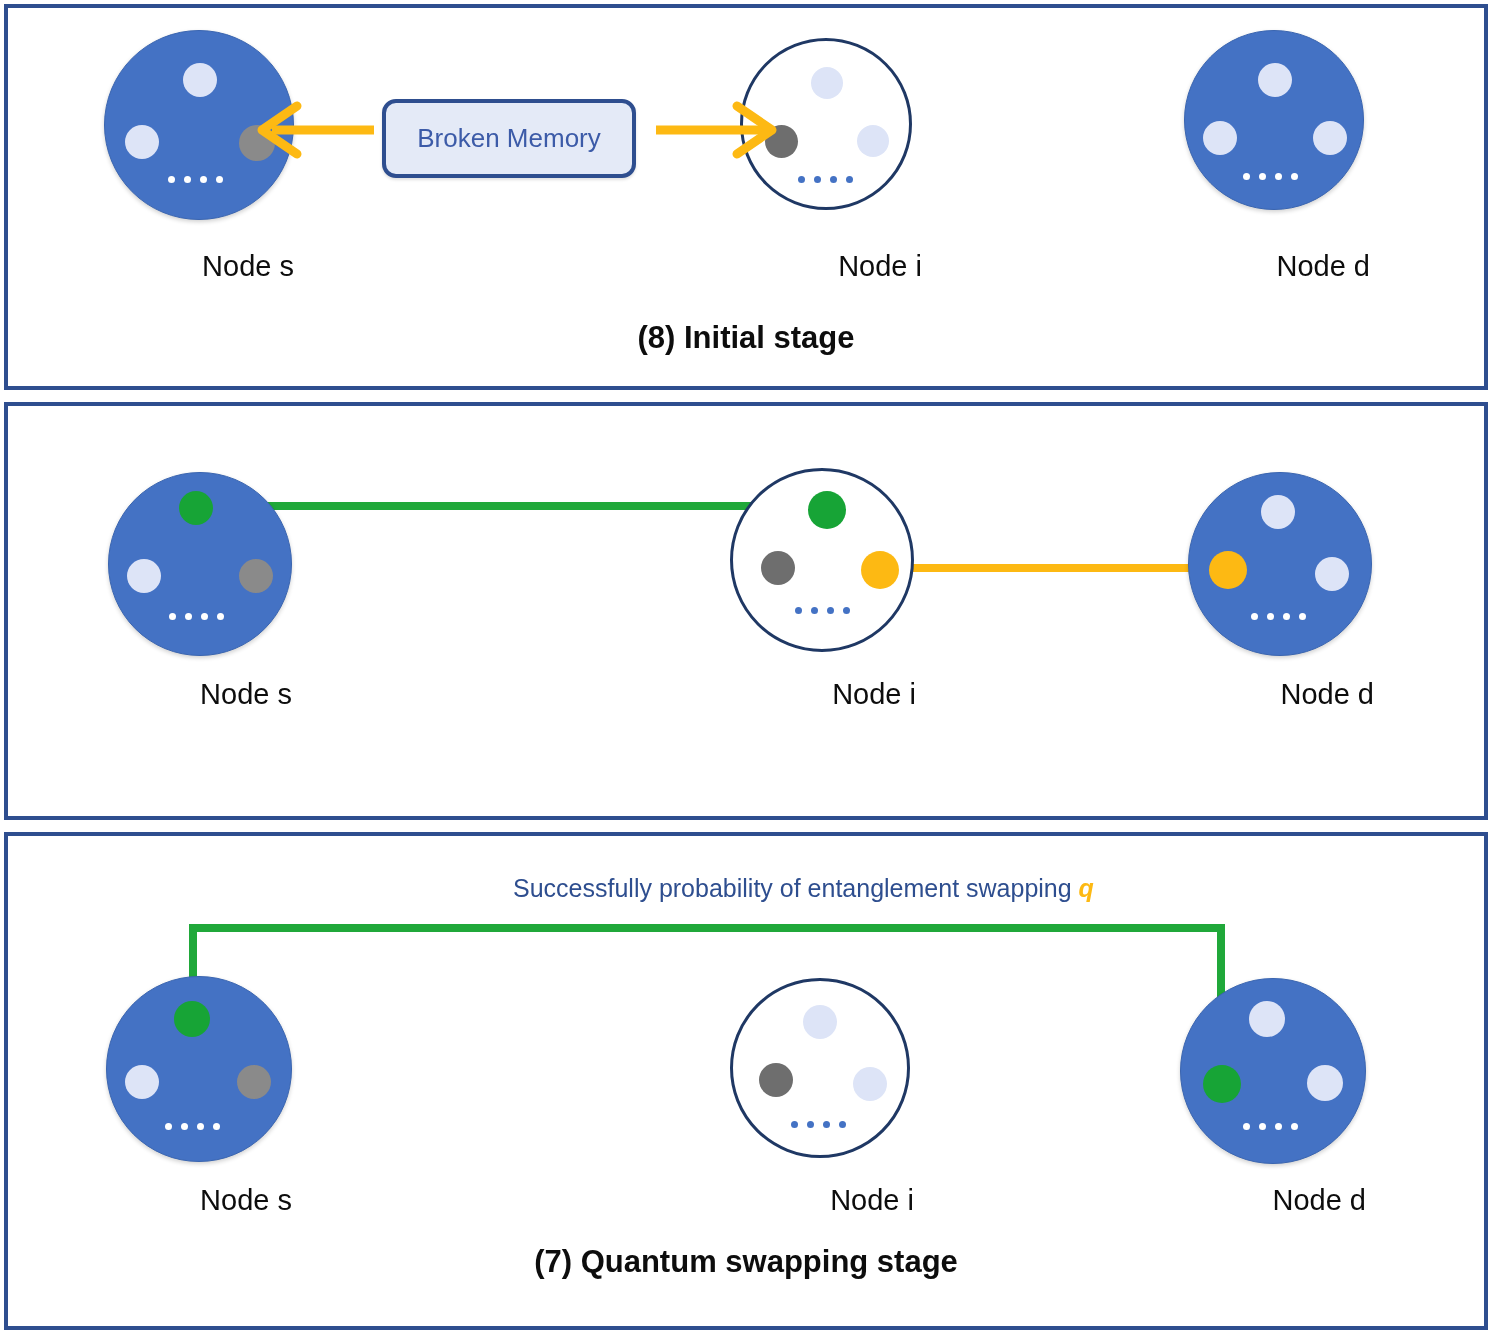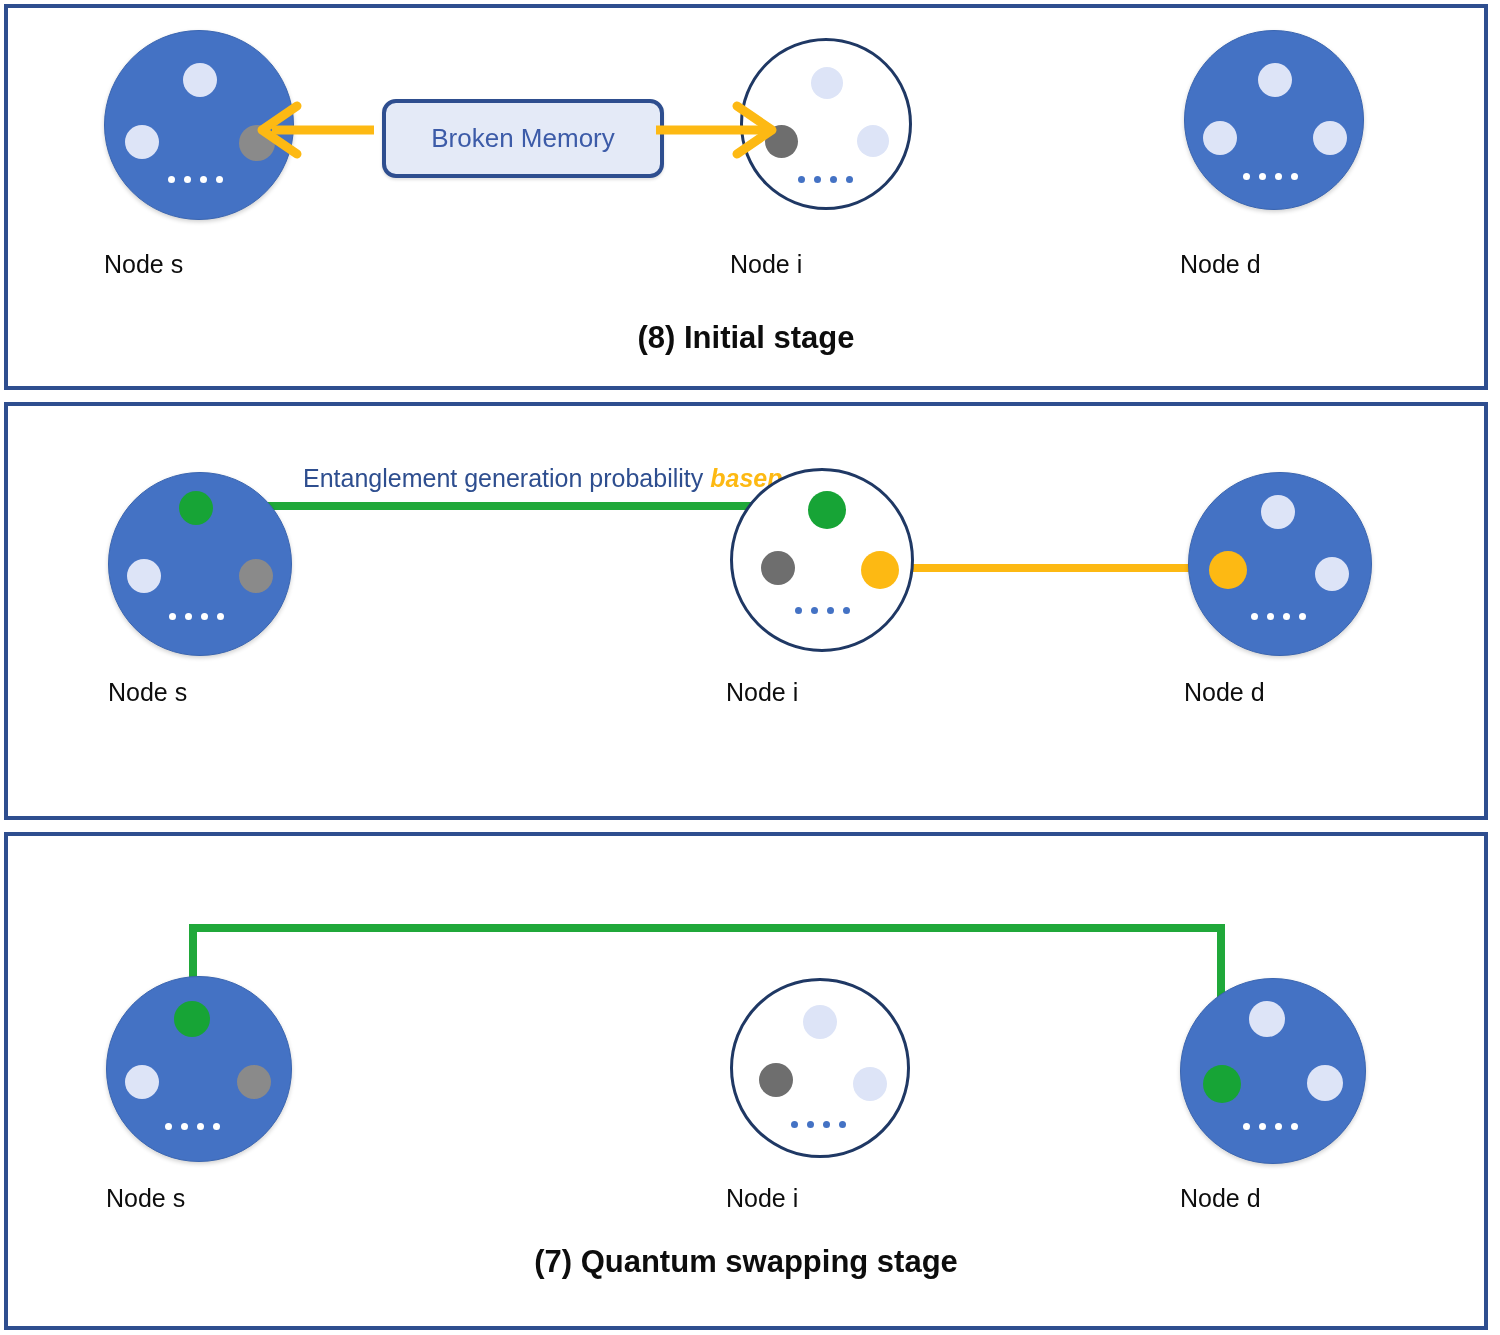--- a/index.html
+++ b/index.html
@@ -65,23 +65,23 @@
   .ellipsis i {
     display: block;
     width: 7px; height: 7px;
     border-radius: 50%;
   }
   .ellipsis.on-blue i  { background: #ffffff; }
   .ellipsis.on-white i { background: #4472C4; }
 
   .node-label {
     position: absolute;
-    font-size: 25px;
+    font-size: 29px;
     color: #0d0d0d;
-    text-align: left;
+    text-align: right;
     white-space: nowrap;
     font-family: "Liberation Sans", sans-serif;
   }
   .panel-caption {
     position: absolute;
     font-size: 31px;
     font-weight: 700;
     color: #0d0d0d;
     text-align: center;
     white-space: nowrap;
@@ -144,21 +144,21 @@
       <div class="memdot grayl" style="left:134px; top:94px; width:36px; height:36px;"></div>
       <div class="ellipsis on-blue" style="left:63px; top:145px;">
           <i></i>
           <i></i>
           <i></i>
           <i></i>
         </div>
     </div>
     <div class="node-label" style="left:96px; top:242px; width:190px;">Node s</div>
 
-    <div class="mem-box" style="left:374px; top:91px; width:282px; height:79px;">
+    <div class="mem-box" style="left:374px; top:91px; width:254px; height:79px;">
       <span>Broken Memory</span>
     </div>
 
     <div class="node hollow" style="left:732px; top:30px; width:172px; height:172px;">
       <div class="memdot light" style="left:68px; top:26px; width:32px; height:32px;"></div>
       <div class="memdot gray" style="left:22px; top:84px; width:33px; height:33px;"></div>
       <div class="memdot light" style="left:114px; top:84px; width:32px; height:32px;"></div>
       <div class="ellipsis on-white" style="left:55px; top:135px;">
           <i></i>
           <i></i>
@@ -183,23 +183,20 @@
 
     <div class="panel-caption" style="top:312px;">(8) Initial stage</div>
   </div>
 
   <div class="panel" id="panel-2">
 
     <div class="hline green-line" style="left:185px; top:96px; width:632px; height:8px;"></div>
 
     <div class="hline yellow-line" style="left:866px; top:158px; width:352px; height:8px;"></div>
 
-    <div class="edge-label" style="left:295px; top:58px;">
-      <span>Entanglement generation probability </span><em>basep</em>
-    </div>
 
     <div class="node filled" style="left:100px; top:66px; width:184px; height:184px;">
       <div class="memdot green" style="left:70px; top:18px; width:34px; height:34px;"></div>
       <div class="memdot light" style="left:18px; top:86px; width:34px; height:34px;"></div>
       <div class="memdot grayl" style="left:130px; top:86px; width:34px; height:34px;"></div>
       <div class="ellipsis on-blue" style="left:60px; top:140px;">
           <i></i>
           <i></i>
           <i></i>
           <i></i>
@@ -234,20 +231,23 @@
     <div class="node-label" style="left:1176px; top:272px; width:190px;">Node d</div>
 
   </div>
 
   <div class="panel" id="panel-3">
 
     <div class="vline green-line" style="left:181px; top:88px; width:8px; height:96px;"></div>
     <div class="hline green-line" style="left:181px; top:88px; width:1036px; height:8px;"></div>
     <div class="vline green-line" style="left:1209px; top:88px; width:8px; height:150px;"></div>
 
+    <div class="edge-label" style="left:505px; top:38px;">
+      <span>Successfully probability of entanglement swapping </span><em>q</em>
+    </div>
 
     <div class="node filled" style="left:98px; top:140px; width:186px; height:186px;">
       <div class="memdot green" style="left:67px; top:24px; width:36px; height:36px;"></div>
       <div class="memdot light" style="left:18px; top:88px; width:34px; height:34px;"></div>
       <div class="memdot grayl" style="left:130px; top:88px; width:34px; height:34px;"></div>
       <div class="ellipsis on-blue" style="left:58px; top:146px;">
           <i></i>
           <i></i>
           <i></i>
           <i></i>

